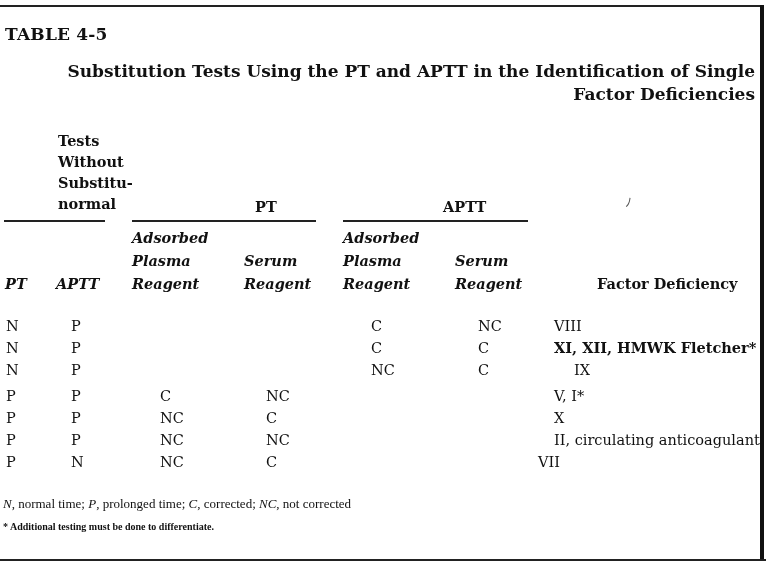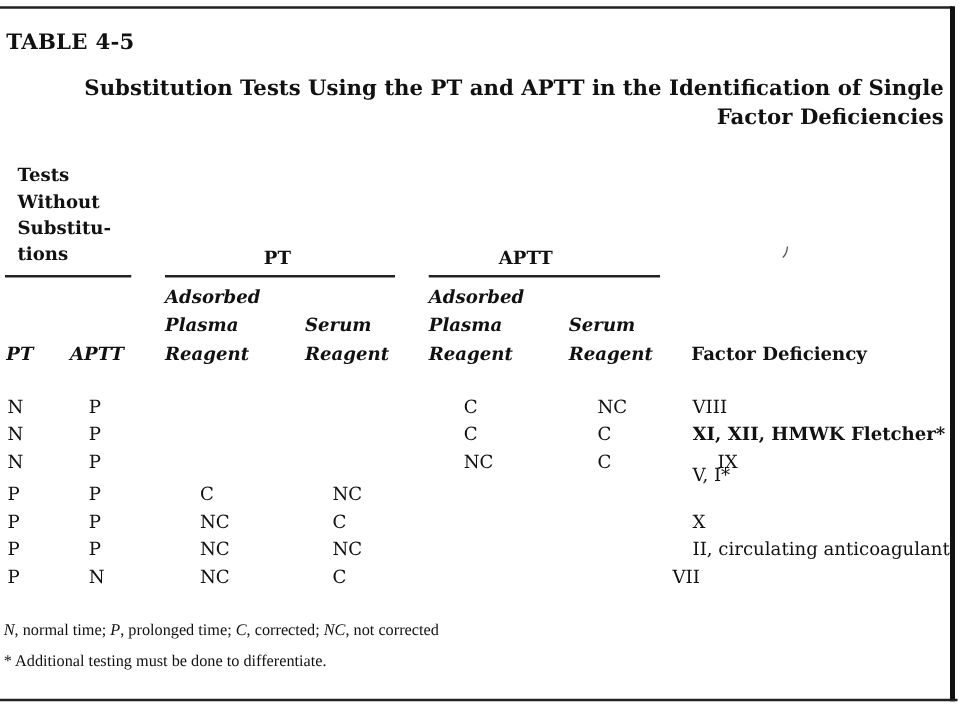--- a/index.html
+++ b/index.html
@@ -7,46 +7,46 @@
       width: 768px; height: 565px; position: relative; overflow: hidden;
       font-family: "DejaVu Serif", "Liberation Serif", serif; color: #111;
     }
     .rule-top { position: absolute; left: 0; top: 5px; width: 762px; height: 2px; background: #222; }
     .rule-bottom { position: absolute; left: 0; top: 559px; width: 766px; height: 2px; background: #222; }
     .rule-right { position: absolute; left: 760px; top: 5px; width: 4px; height: 556px; background: #111; }
 
     .table-number { position: absolute; left: 5px; top: 24px; font-weight: bold; font-size: 17px; letter-spacing: 0.2px; }
     .table-title { position: absolute; left: 5px; top: 60px; width: 750px; font-weight: bold; font-size: 17px; line-height: 23px; text-align: right; }
 
-    .hdr { position: absolute; font-weight: bold; font-size: 14.5px; line-height: 21px; }
+    .hdr { position: absolute; font-weight: bold; font-size: 14.5px; line-height: 21px; margin-left: 44px; }
     .hdr-it { position: absolute; font-weight: bold; font-style: italic; font-size: 14.5px; line-height: 23px; }
     .span-line { position: absolute; height: 1.5px; background: #222; }
 
     .cell { position: absolute; font-size: 14.5px; line-height: 22px; white-space: nowrap; }
 
     .legend { position: absolute; left: 3px; top: 496px; font-size: 13px; white-space: nowrap; font-family: "Liberation Serif", serif; }
     .legend i { font-style: italic; }
-    .footnote { position: absolute; left: 3px; top: 521px; font-size: 13px; white-space: nowrap; font-family: "Liberation Serif", serif; }
+    .footnote { position: absolute; left: 3px; top: 521px; font-size: 10px; white-space: nowrap; font-family: "Liberation Serif", serif; font-weight: bold; }
     .mark { position: absolute; left: 625px; top: 195px; font-size: 13px; color: #555; }
   </style>
 </head>
 <body>
 
 <div class="rule-top"></div>
 <div class="rule-right"></div>
 <div class="rule-bottom"></div>
 
 <div class="table-number">TABLE 4-5</div>
 <div class="table-title">Substitution Tests Using the PT and APTT in the Identification of Single Factor Deficiencies</div>
 
 <div class="hdr" style="left:14px; top:130px;">
   <div>Tests</div>
   <div>Without</div>
   <div>Substitu-</div>
-  <div>tions</div>
+  <div>normal</div>
 </div>
 <div class="span-line" style="left:4px; top:220px; width:101px;"></div>
 
 <div class="hdr" style="left:211px; top:196px;">PT</div>
 <div class="span-line" style="left:132px; top:220px; width:184px;"></div>
 
 <div class="hdr" style="left:399px; top:196px;">APTT</div>
 <div class="span-line" style="left:343px; top:220px; width:185px;"></div>
 
 <div class="mark">ﾉ</div>
@@ -102,21 +102,21 @@
     <span class="cell" style="left:478px; top:359px;">C</span>
     <span class="cell" style="left:574px; top:359px;">IX</span>
   </div>
   <div>
     <span class="cell" style="left:6px; top:385px;">P</span>
     <span class="cell" style="left:71px; top:385px;">P</span>
     <span class="cell" style="left:160px; top:385px;">C</span>
     <span class="cell" style="left:266px; top:385px;">NC</span>
     <span class="cell" style="left:371px; top:385px;"></span>
     <span class="cell" style="left:478px; top:385px;"></span>
-    <span class="cell" style="left:554px; top:370px;text-align:right;">V, I*</span>
+    <span class="cell" style="left:554px; top:385px;text-align:right;">V, I*</span>
   </div>
   <div>
     <span class="cell" style="left:6px; top:407px;">P</span>
     <span class="cell" style="left:71px; top:407px;">P</span>
     <span class="cell" style="left:160px; top:407px;">NC</span>
     <span class="cell" style="left:266px; top:407px;">C</span>
     <span class="cell" style="left:371px; top:407px;"></span>
     <span class="cell" style="left:478px; top:407px;"></span>
     <span class="cell" style="left:554px; top:407px;">X</span>
   </div>

